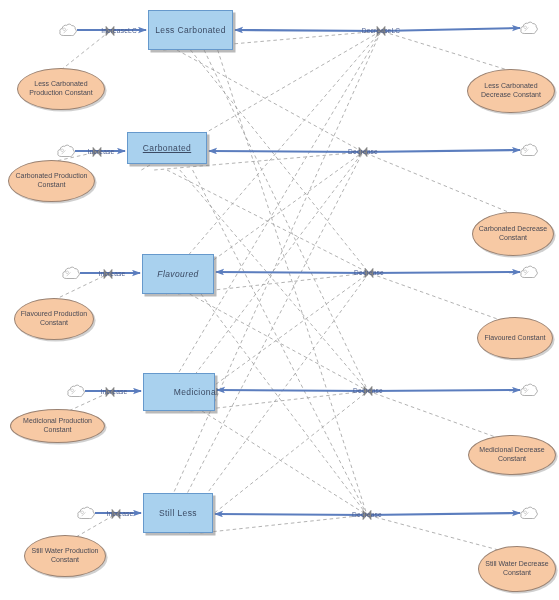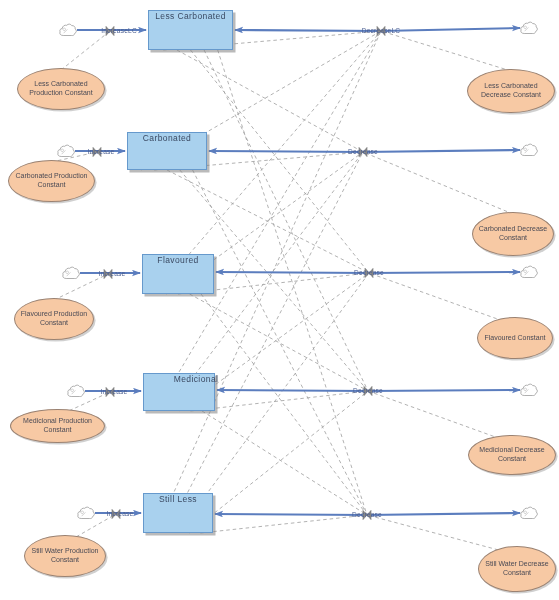--- a/index.html
+++ b/index.html
@@ -4,21 +4,21 @@
 <style>
   html,body{margin:0;padding:0;background:#ffffff;}
   body{width:559px;height:600px;overflow:hidden;
        font-family:"Liberation Sans","DejaVu Sans",sans-serif;}
   #canvas{position:relative;width:559px;height:600px;background:#ffffff;}
   svg#wires{position:absolute;left:0;top:0;width:559px;height:600px;}
 
   .stock{position:absolute;box-sizing:border-box;
          background:#A9D1EE;border:1.4px solid #6699CC;
          box-shadow:2.5px 2.5px 0 rgba(130,130,130,.55);
-         display:flex;align-items:flex-start;justify-content:center;
+         display:flex;align-items:center;justify-content:center;
          color:#3b4a63;font-size:8.5px;letter-spacing:.4px;text-align:center;}
 
   .constant{position:absolute;box-sizing:border-box;
             background:#F7C9A4;border:1.1px solid #9a8272;border-radius:50%;
             box-shadow:1.6px 1.6px 0 rgba(150,150,150,.45);
             display:flex;align-items:center;justify-content:center;
             color:#4a4a55;font-size:7px;line-height:8.6px;text-align:center;
             padding:0 2px;}
 
   .flabel{position:absolute;color:#4a5d8f;font-size:6.6px;
@@ -165,24 +165,24 @@
         <g>
           <path d="M363,510.4 L371,519.6 L371,510.4 L363,519.6 Z" fill="#8A8A8A" stroke="#6E6E6E" stroke-width="0.6"></path>
         </g>
       </g>
   </svg>
 
   <div id="stocks-layer">
       <div class="stock" style="left: 148px; top: 10px; width: 85px; height: 40px;">
         <span>Less Carbonated</span>
       </div>
-      <div class="stock" style="left: 127px; top: 132px; width: 80px; height: 38px;">
+      <div class="stock" style="left: 127px; top: 132px; width: 80px; height: 32px; text-decoration: underline;">
         <span>Carbonated</span>
       </div>
-      <div class="stock" style="left: 142px; top: 254px; width: 72px; height: 40px;">
+      <div class="stock" style="left: 142px; top: 254px; width: 72px; height: 40px; font-style: italic;">
         <span>Flavoured</span>
       </div>
       <div class="stock" style="left: 143px; top: 373px; width: 72px; height: 38px; padding-left: 34px;">
         <span>Medicional</span>
       </div>
       <div class="stock" style="left: 143px; top: 493px; width: 70px; height: 40px;">
         <span>Still Less</span>
       </div>
     </div>
   <div id="constants-layer">

